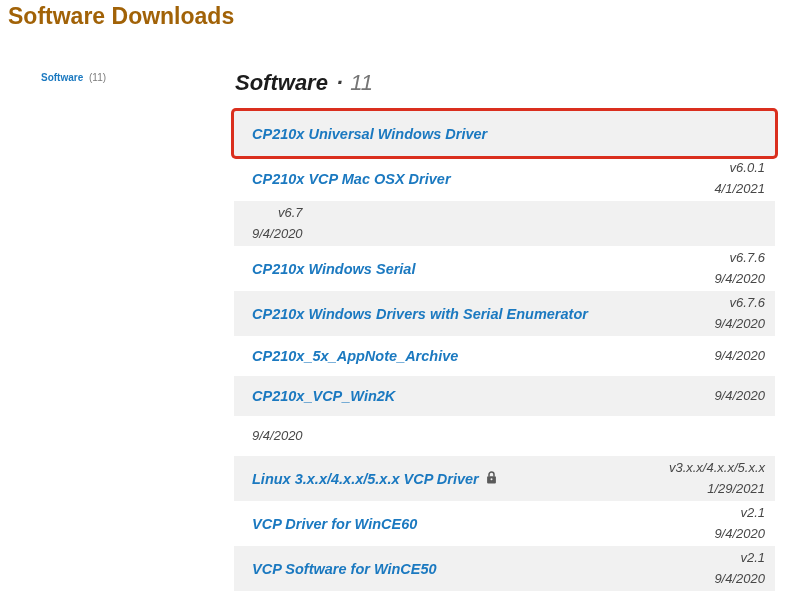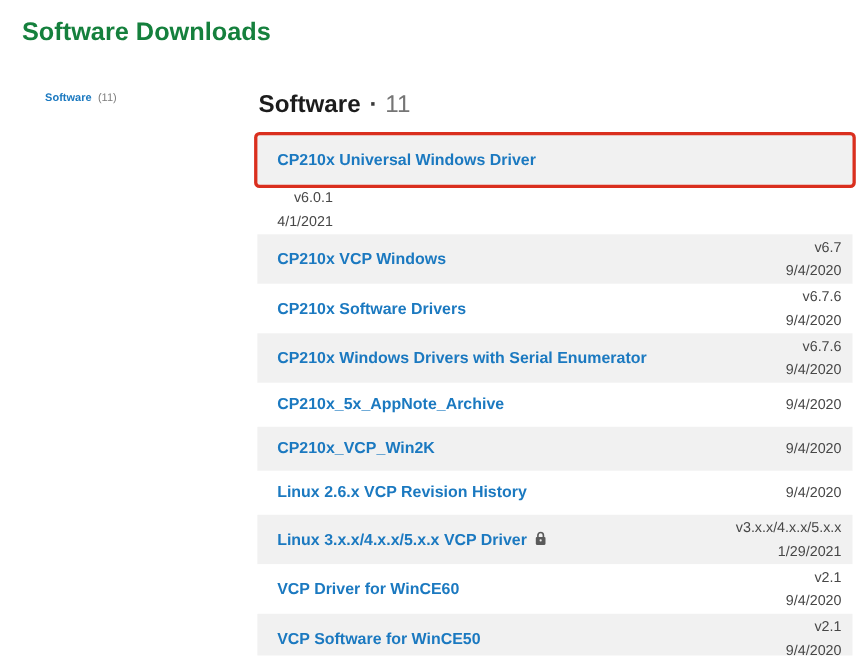--- a/index.html
+++ b/index.html
@@ -9,29 +9,29 @@
     --meta-text:#474747;
   }
   *{box-sizing:border-box;}
   html,body{margin:0;padding:0;}
   body{
     width:789px;height:596px;background:#ffffff;overflow:hidden;
     font-family:"Liberation Sans",sans-serif;
     -webkit-font-smoothing:antialiased;
   }
   .page-title{
-    margin:12px;padding:3px 0 0 8px;
-    font-size:23px;font-weight:700;color:#15803d;line-height:1.15;
+    margin:0;padding:3px 0 0 8px;
+    font-size:23px;font-weight:700;color:#a16207;line-height:1.15;
   }
   .content{display:flex;margin-top:40px;}
   .sidebar{flex:0 0 234px;padding:3px 0 0 41px;}
   .sidebar-item{font-size:10px;line-height:1.25;white-space:nowrap;}
   .side-link{color:var(--link-blue);font-weight:700;text-decoration:none;cursor:pointer;}
   .side-count{color:#7b7b7b;font-weight:400;margin-left:3px;}
-  .main{width:541px;flex:0 0 541px;}
+  .main{width:541px;flex:0 0 541px;font-style:italic;}
   .main-title{margin:0 0 13px 1px;font-size:22px;line-height:1.3;white-space:nowrap;}
   .main-title .t-name{color:#1c1c1c;font-weight:700;}
   .main-title .t-sep{color:#3a3a3a;font-weight:700;margin:0 7px 0 8px;}
   .main-title .t-count{color:#757575;font-weight:400;}
   .list{width:541px;}
   .row{
     display:flex;justify-content:space-between;align-items:center;
     padding:0 10px 0 18px;background:#ffffff;
   }
   .row.two{min-height:45px;}
@@ -68,34 +68,34 @@
 
   <main class="main">
     <div class="main-title">
       <span class="t-name">Software</span><span class="t-sep">·</span><span class="t-count">11</span>
     </div>
     <div class="list" id="download-list">
         <div class="row two alt highlighted">
           <a class="dl-link" href="#">CP210x Universal Windows Driver</a>
         </div>
         <div class="row two">
+          <a class="dl-link" href="#">CP210x VCP Mac OSX Driver</a>
           <div class="meta">
             <div>v6.0.1</div>
             <div>4/1/2021</div>
           </div>
         </div>
         <div class="row two alt">
-          <a class="dl-link" href="#">CP210x VCP Windows</a>
           <div class="meta">
             <div>v6.7</div>
             <div>9/4/2020</div>
           </div>
         </div>
         <div class="row two">
-          <a class="dl-link" href="#">CP210x Software Drivers</a>
+          <a class="dl-link" href="#">CP210x Windows Serial</a>
           <div class="meta">
             <div>v6.7.6</div>
             <div>9/4/2020</div>
           </div>
         </div>
         <div class="row two alt">
           <a class="dl-link" href="#">CP210x Windows Drivers with Serial Enumerator</a>
           <div class="meta">
             <div>v6.7.6</div>
             <div>9/4/2020</div>
@@ -107,21 +107,20 @@
             <div>9/4/2020</div>
           </div>
         </div>
         <div class="row one alt">
           <a class="dl-link" href="#">CP210x_VCP_Win2K</a>
           <div class="meta">
             <div>9/4/2020</div>
           </div>
         </div>
         <div class="row one">
-          <a class="dl-link" href="#">Linux 2.6.x VCP Revision History</a>
           <div class="meta">
             <div>9/4/2020</div>
           </div>
         </div>
         <div class="row two alt">
           <a class="dl-link" href="#">
             <span>Linux 3.x.x/4.x.x/5.x.x VCP Driver</span>
             <span class="lock">
               <svg width="11" height="13" viewBox="0 0 11 13" aria-hidden="true">
                 <path d="M3 5.4V3.6a2.5 2.5 0 0 1 5 0v1.8" fill="none" stroke="#5a5a5a" stroke-width="1.5"></path>

